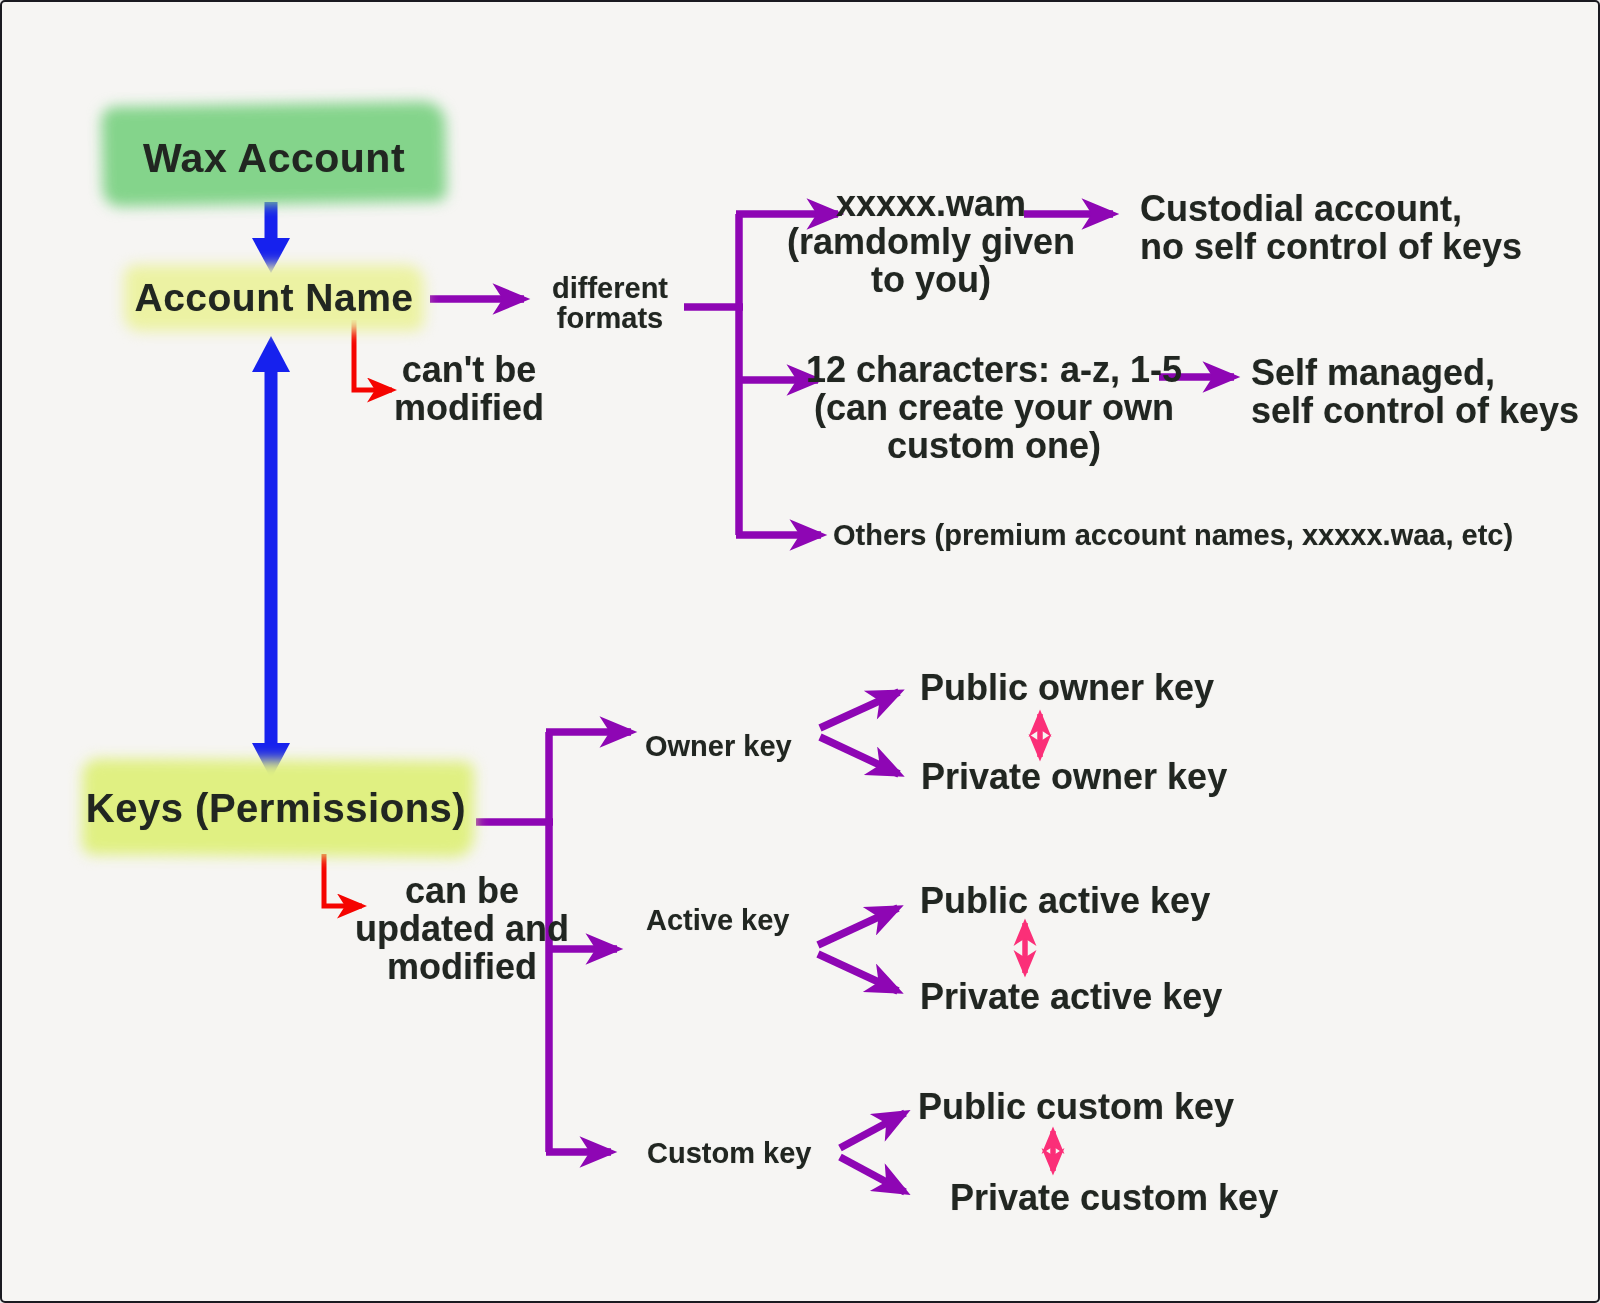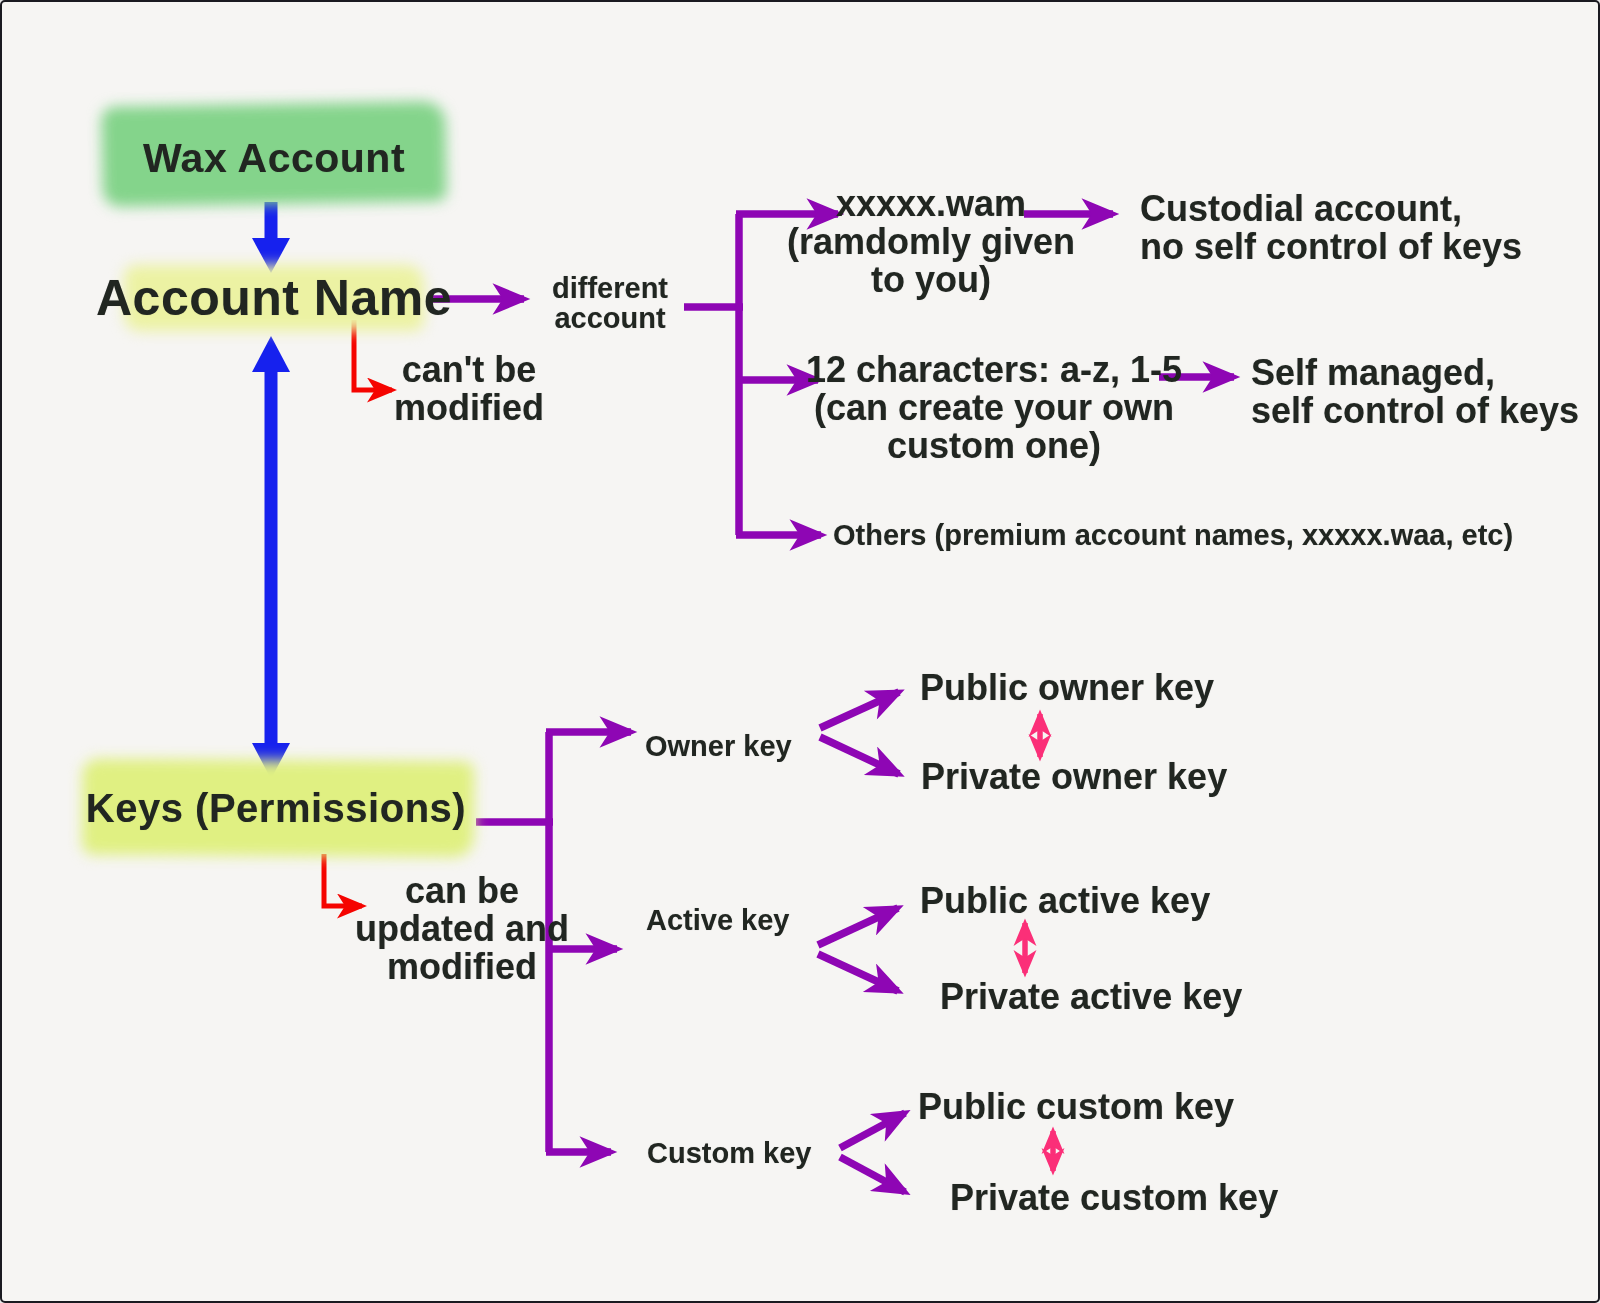--- a/index.html
+++ b/index.html
@@ -93,26 +93,26 @@
     <path class="s-pink" marker-start="url(#kh)" marker-end="url(#kh)" d="M 1038 712 V 755"></path>
     <path class="s-pink" marker-start="url(#kh)" marker-end="url(#kh)" d="M 1023 921 V 971"></path>
     <path class="s-pink" marker-start="url(#kh)" marker-end="url(#kh)" d="M 1051 1129 V 1169"></path>
   </svg>
 
   <div class="hl hl-green" style="left:100px;top:102px;width:344px;height:100px;"></div>
   <div class="hl hl-yellow" style="left:122px;top:263px;width:300px;height:66px;"></div>
   <div class="hl hl-lime" style="left:80px;top:758px;width:392px;height:96px;"></div>
 
   <div class="node center t-xl" style="left:272px;top:157px;">Wax Account</div>
-  <div class="node center t-xl" style="left:272px;top:296px;font-size:50px;">Account Name</div>
+  <div class="node center t-xl" style="left:272px;top:296px;font-size:39px;">Account Name</div>
   <div class="node center t-sm" style="left:467px;top:387px;">can't be
 modified</div>
 
   <div class="node center t-lg" style="left:608px;top:301px;">different
-account</div>
+formats</div>
   <div class="node center t-md" style="left:929px;top:240px;">xxxxx.wam
 (ramdomly given
 to you)</div>
   <div class="node leftv t-md" style="left:1130px;top:226px;margin-left:8px;">Custodial account,
 no self control of keys</div>
   <div class="node center t-md" style="left:992px;top:406px;">12 characters: a-z, 1-5
 (can create your own
 custom one)</div>
   <div class="node leftv t-md" style="left:1249px;top:390px;">Self managed,
 self control of keys</div>
@@ -122,19 +122,19 @@
   <div class="node center t-sm" style="left:424px;top:927px;margin-left:36px;">can be
 updated and
 modified</div>
 
   <div class="node leftv t-lg" style="left:643px;top:730px;margin-top:14px;">Owner key</div>
   <div class="node leftv t-md" style="left:918px;top:686px;">Public owner key</div>
   <div class="node leftv t-md" style="left:919px;top:775px;">Private owner key</div>
 
   <div class="node leftv t-lg" style="left:644px;top:918px;">Active key</div>
   <div class="node leftv t-md" style="left:918px;top:899px;">Public active key</div>
-  <div class="node leftv t-md" style="left:918px;top:995px;margin-left:20px;">Private active key</div>
+  <div class="node leftv t-md" style="left:918px;top:995px;">Private active key</div>
 
   <div class="node leftv t-lg" style="left:645px;top:1151px;">Custom key</div>
   <div class="node leftv t-md" style="left:916px;top:1105px;">Public custom key</div>
   <div class="node leftv t-md" style="left:916px;top:1196px;margin-left:32px;">Private custom key</div>
 
 </div>
 
 </body></html>

